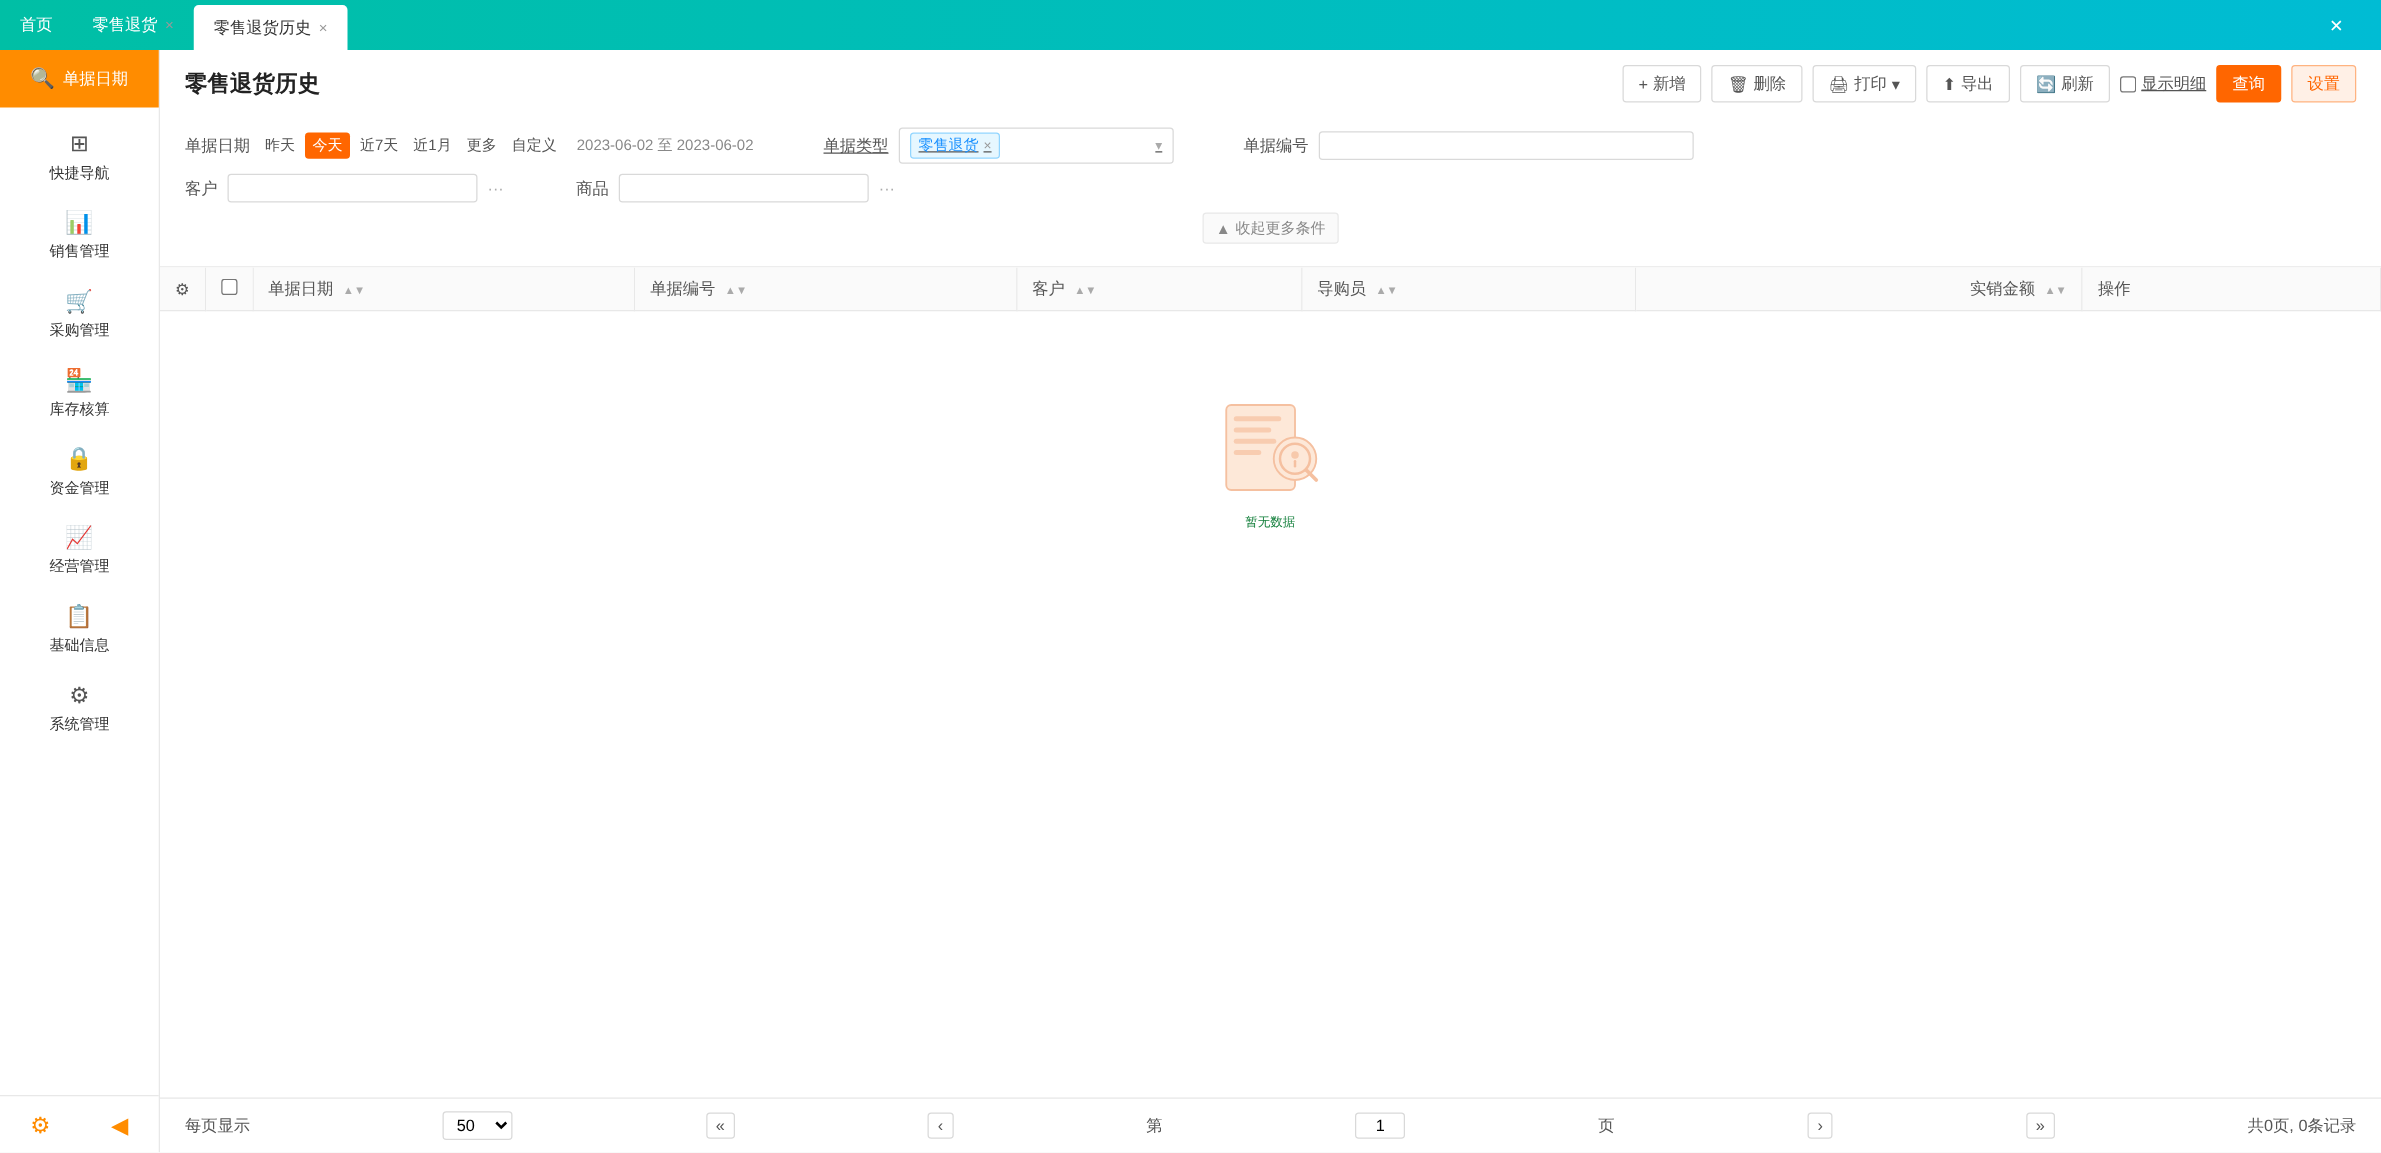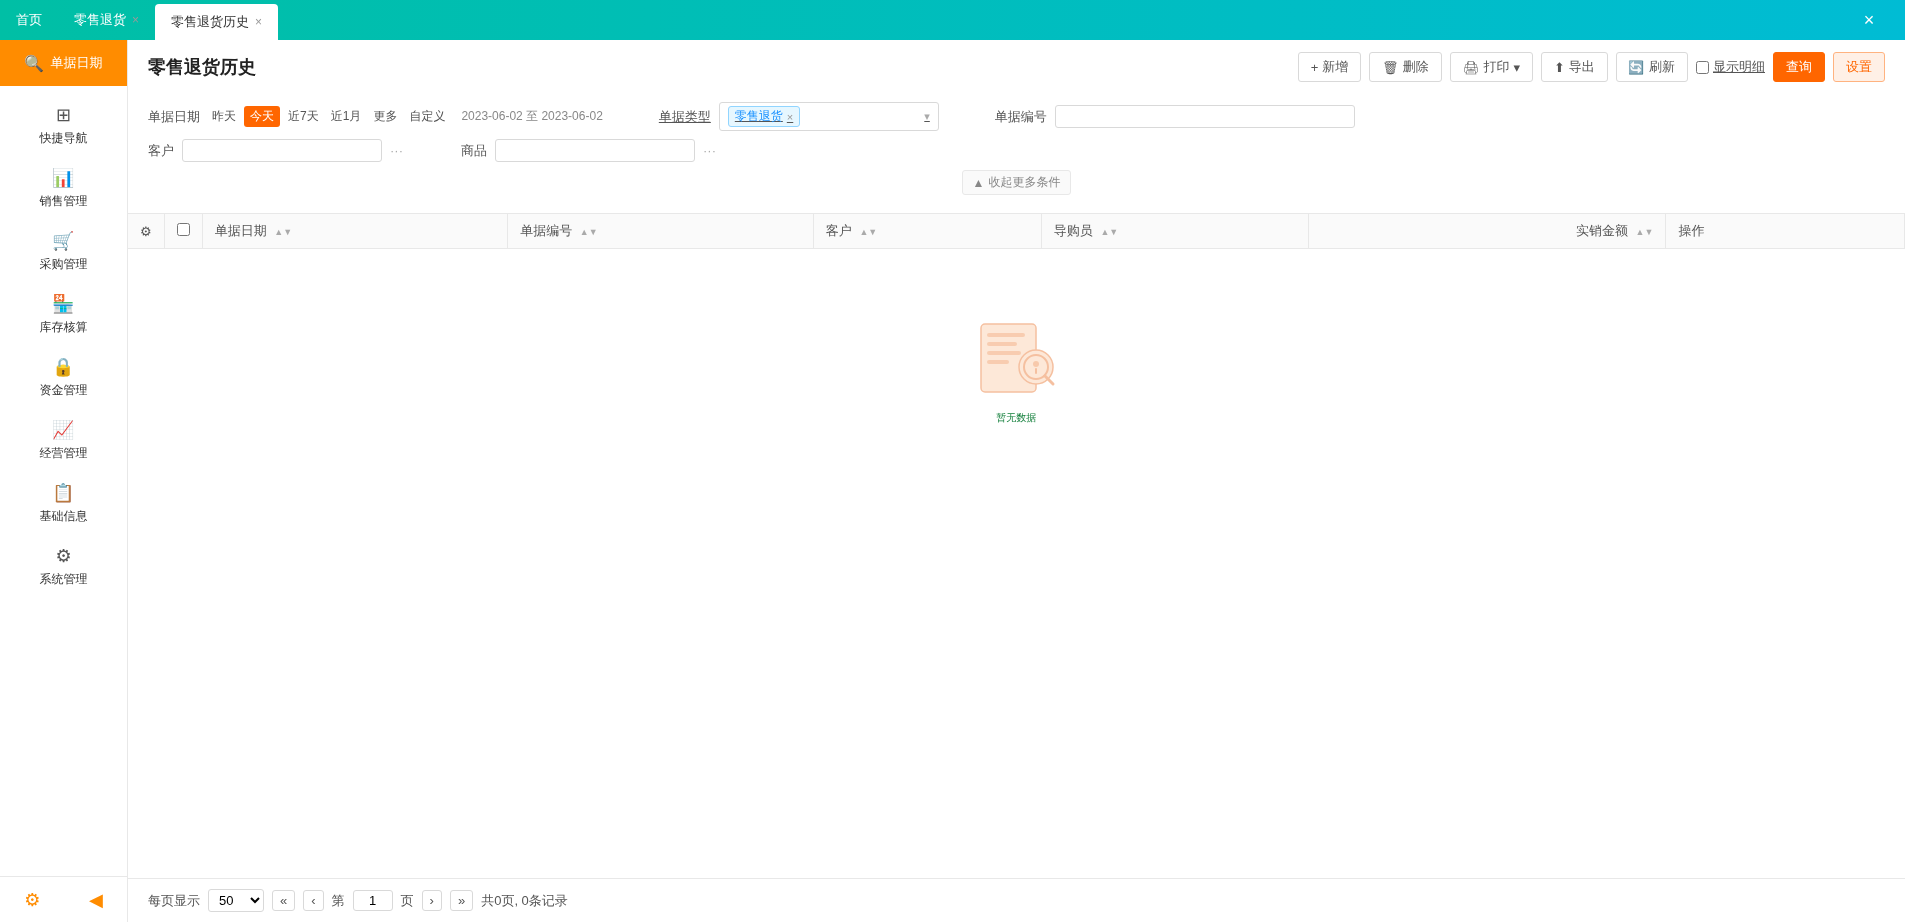--- a/index.html
+++ b/index.html
@@ -354,22 +354,22 @@
       color: #15803d;
     }
 
     
     .pagination-bar {
       background: #fff;
       border-top: 1px solid #e8e8e8;
       padding: 10px 20px;
       display: flex;
       align-items: center;
-      justify-content: flex-start;
-      gap: 8px;
+      justify-content: space-between;
+      gap: 24px;
       font-size: 13px;
       color: #555;
       flex-shrink: 0;
     }
     .pagination-select {
       border: 1px solid #d9d9d9;
       border-radius: 3px;
       padding: 2px 6px;
       font-size: 13px;
       background: #fff;

